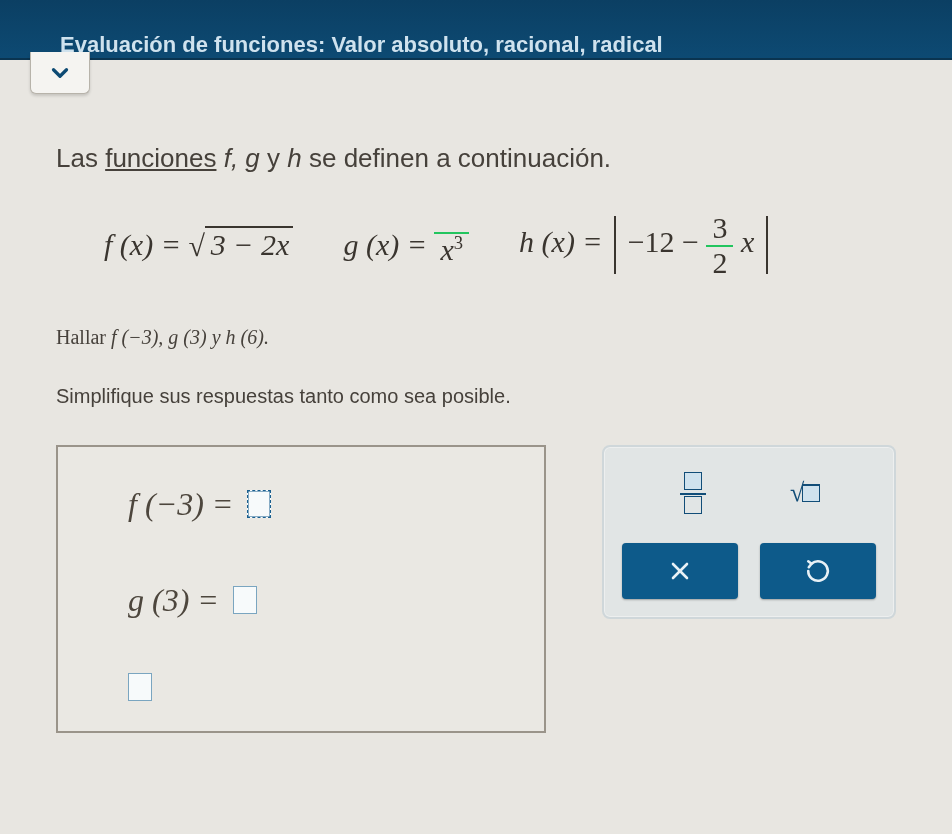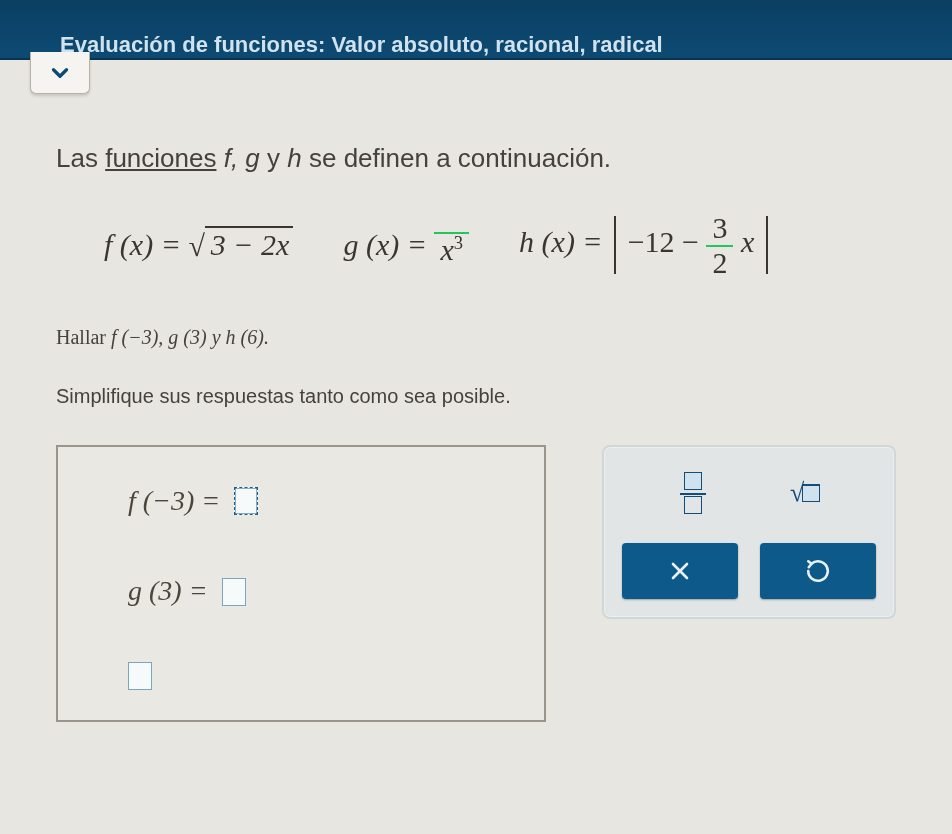--- a/index.html
+++ b/index.html
@@ -88,21 +88,21 @@
   }
   .answers {
     border: 2px solid #9a948a;
     width: 500px;
     padding: 34px 40px 30px 70px;
     background: #eae8e3;
     display: flex;
     flex-direction: column;
     gap: 50px;
     font-family: 'Times New Roman', serif;
-    font-size: 28px;
+    font-size: 32px;
     color: #4d463d;
   }
   .answer-line { display: flex; align-items: center; gap: 14px; }
   .input-box {
     width: 24px;
     height: 28px;
     border: 1.5px solid #7aa5c0;
     background: #f7fafb;
     display: inline-block;
   }

